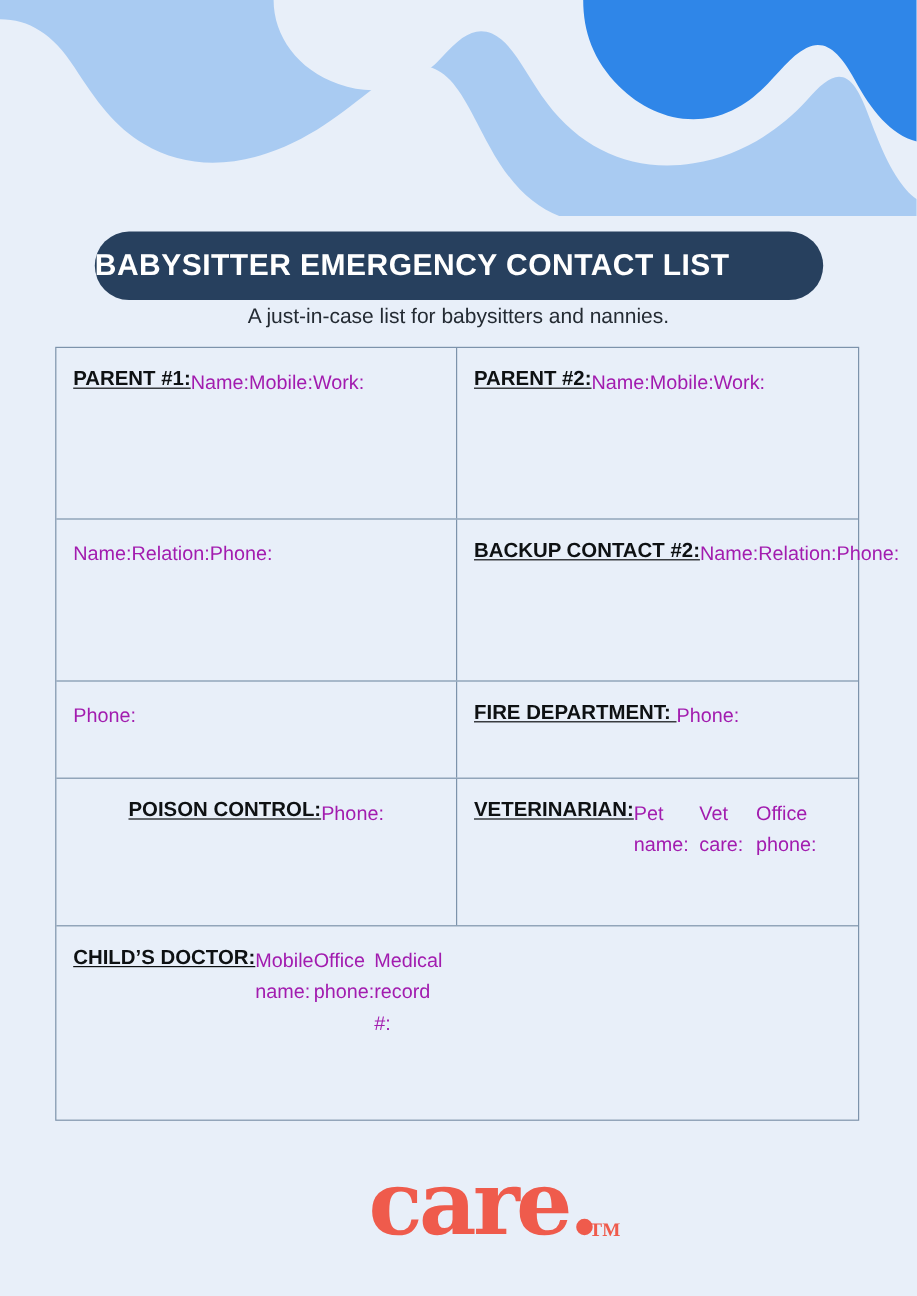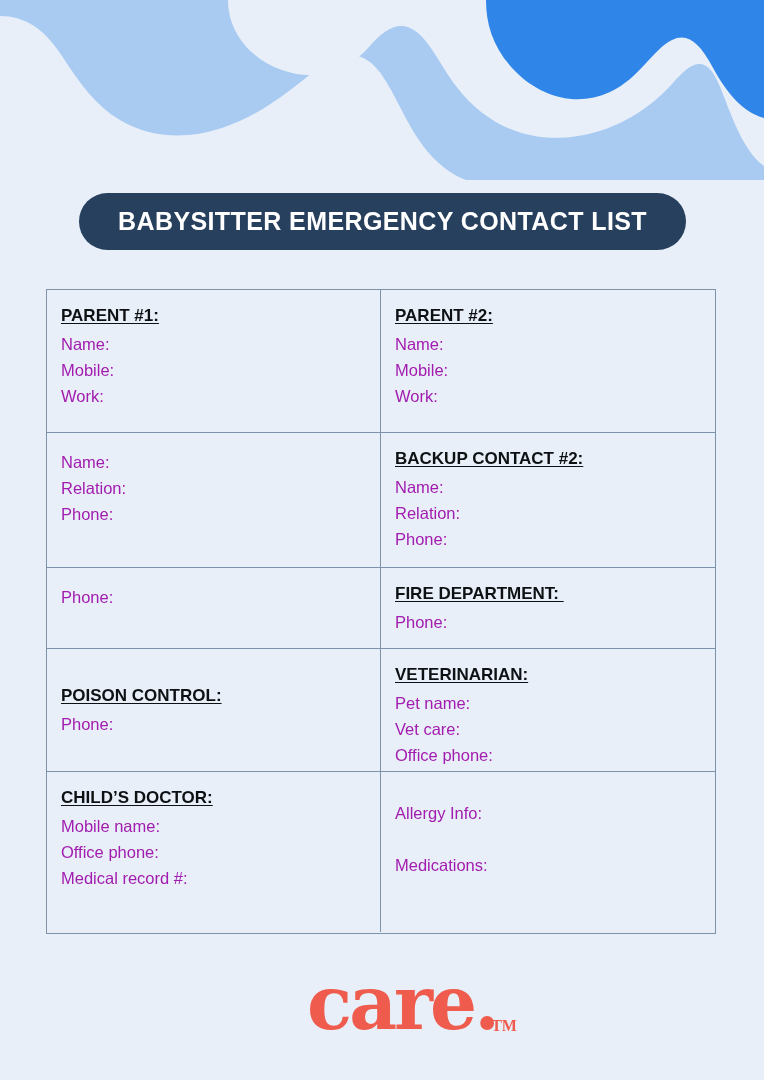--- a/index.html
+++ b/index.html
@@ -26,21 +26,21 @@
   
   .title-wrap {
     position:absolute;
     top:193px; left:79px;
     width:607px; height:57px;
   }
   .title-pill {
     width:100%; height:100%;
     background:#27405e;
     border-radius:29px;
-    display:flex; align-items:center; justify-content:center;
+    display:flex; align-items:center; 
   }
   .title-pill span {
     color:#ffffff;
     font-size:25px;
     font-weight:bold;
     letter-spacing:.4px;
     white-space:nowrap;
   }
   .subtitle {
     position:absolute;
@@ -62,21 +62,21 @@
     display:flex;
     border-bottom:1.5px solid #7d93ab;
     width:100%;
   }
   .row:last-child { border-bottom:none; }
   .cell {
     padding:16px 14px 14px 14px;
     flex:0 0 50%;
     max-width:50%;
     border-right:1.5px solid #7d93ab;
-    display:flex; flex-direction:column;
+    display:flex; flex-direction:row;
   }
   .cell:last-child { border-right:none; }
   .cell.center { justify-content:center; }
 
   .r1 { height:143px; }
   .r2 { height:135px; }
   .r3 { height:81px; }
   .r4 { height:123px; }
   .r5 { height:160px; }
 
@@ -147,20 +147,21 @@
              C150,138 186,140 222,128 C264,114 292,88 316,70
              C338,54 354,50 370,62 C384,73 394,96 408,122
              C424,152 444,172 466,180 L0,180 Z"></path>
   </svg>
 
   <div class="title-wrap">
     <div class="title-pill">
       <span>BABYSITTER EMERGENCY CONTACT LIST</span>
     </div>
   </div>
+  <div class="subtitle">A just-in-case list for babysitters and nannies.</div>
 
   <div class="table">
 
     <div class="row r1">
       <div class="cell">
         <span class="hdr">PARENT #1:</span>
         <span class="fld">Name:</span>
         <span class="fld">Mobile:</span>
         <span class="fld">Work:</span>
       </div>
@@ -208,24 +209,20 @@
         <span class="fld">Office phone:</span>
       </div>
     </div>
 
     <div class="row r5">
       <div class="cell">
         <span class="hdr">CHILD’S DOCTOR:</span>
         <span class="fld">Mobile name:</span>
         <span class="fld">Office phone:</span>
         <span class="fld">Medical record #:</span>
-      </div>
-      <div class="cell">
-        <span class="fld spacer-top">Allergy Info:</span>
-        <span class="fld gap">Medications:</span>
       </div>
     </div>
 
   </div>
 
   <div class="logo">
     <span class="logo-text">
       <span>care.</span>
       <span class="logo-tm">TM</span>
     </span>

